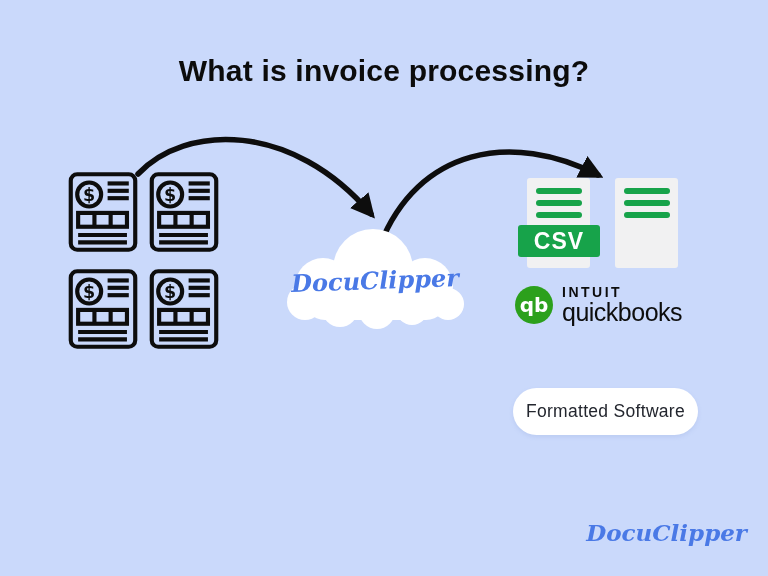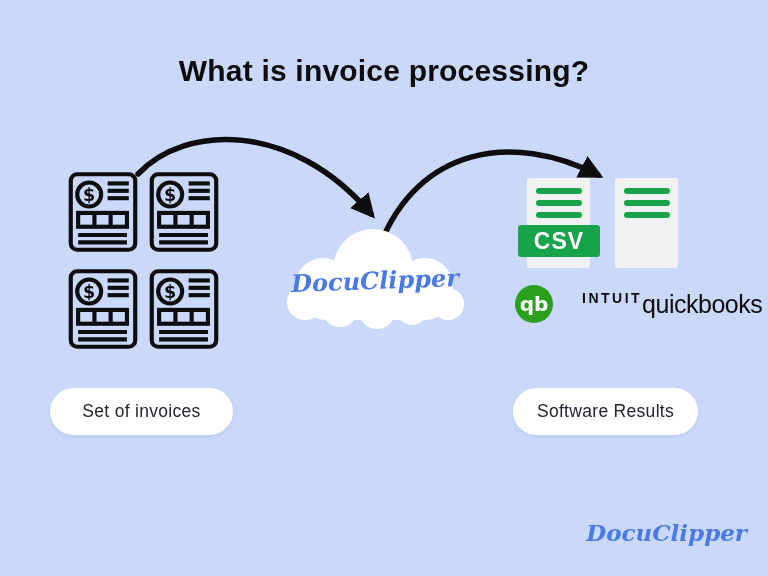--- a/index.html
+++ b/index.html
@@ -80,21 +80,21 @@
     position: absolute; left: 515px; top: 285px;
     display: flex; align-items: center; gap: 9px;
   }
   .qb-circle {
     width: 38px; height: 38px; border-radius: 50%;
     background: #2ca01c;
     display: flex; align-items: center; justify-content: center;
     color: #ffffff; font-size: 20px; font-weight: 700;
     font-family: "DejaVu Sans", sans-serif;
   }
-  .qb-text { display: flex; line-height: 1; margin-left: 20px; }
+  .qb-text { display: flex; flex-direction: column; line-height: 1; }
   .qb-intuit {
     font-size: 14px; font-weight: 800; letter-spacing: 2.5px;
     color: #0d0d0d;
   }
   .qb-name {
     font-size: 25px; font-weight: 400; letter-spacing: -0.5px;
     color: #0d0d0d; margin-top: 1px;
   }
 
   
@@ -231,18 +231,17 @@
   </div>
 
   <div class="qb-logo">
     <div class="qb-circle">qb</div>
     <div class="qb-text">
       <span class="qb-intuit">INTUIT</span>
       <span class="qb-name">quickbooks</span>
     </div>
   </div>
 
-  <div class="pill pill-1">Set of invoices</div>
-  <div class="pill pill-3">Software Results</div>
+  <div class="pill pill-3">Formatted Software</div>
 
   <div class="script-brand footer-brand">DocuClipper</div>
 
 </div>
 
 </body></html>

